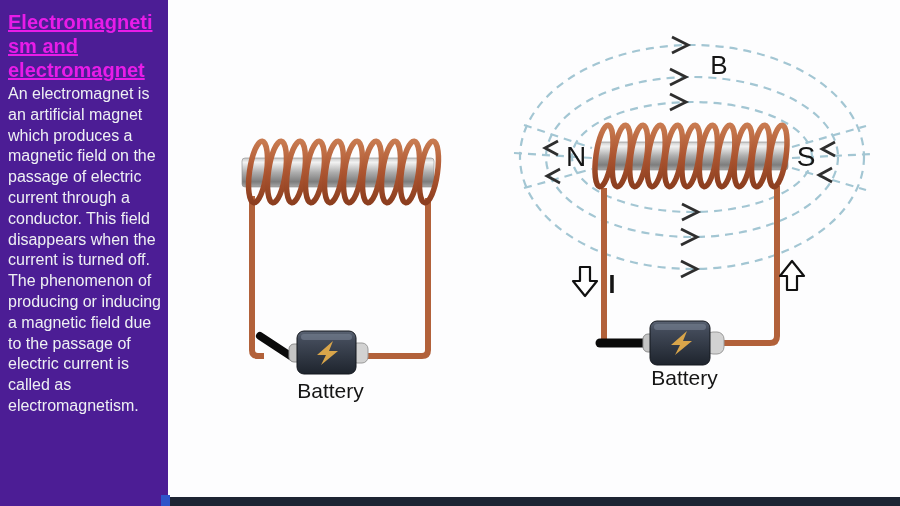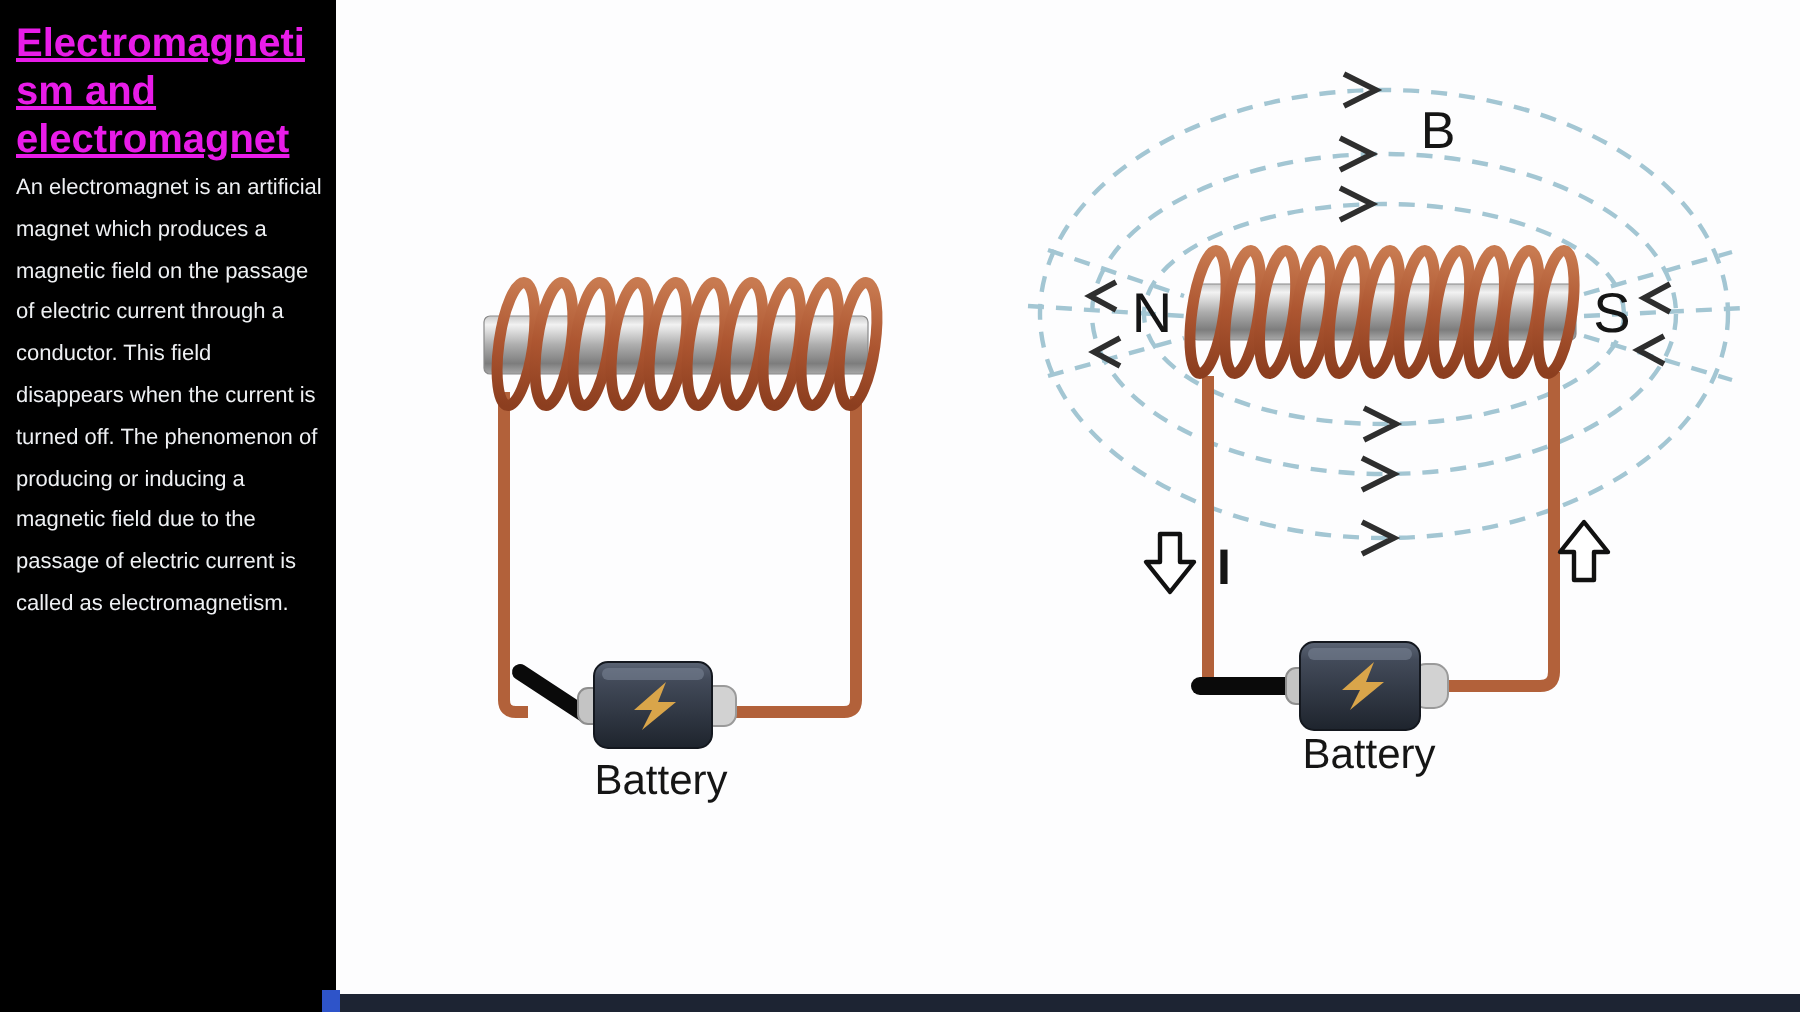--- a/index.html
+++ b/index.html
@@ -1,27 +1,27 @@
 <!DOCTYPE html>
 <html><head>
 <meta charset="utf-8">
 <style>
   * { margin:0; padding:0; box-sizing:border-box; }
   html,body { width:900px; height:506px; }
   body { font-family:"Liberation Sans", sans-serif; background:#11151f; }
   .stage { position:relative; width:900px; height:506px; background:#1d2433; overflow:hidden; }
 
   
-  .sidebar { position:absolute; left:0; top:0; width:168px; height:506px; background:#000000; padding:10px 6px 0 8px; z-index:3; }
+  .sidebar { position:absolute; left:0; top:0; width:168px; height:506px; background:#4c1d95; padding:10px 6px 0 8px; z-index:3; }
   .sidebar h1 {
     color:#e81ce8; font-size:20px; line-height:24px; font-weight:bold;
     text-decoration:underline; text-decoration-thickness:2px;
     overflow-wrap:anywhere; margin-bottom:2px;
   }
-  .sidebar p { color:#eef0f3; font-size:11px; line-height:20.8px; overflow-wrap:break-word; }
+  .sidebar p { color:#eef0f3; font-size:16px; line-height:20.8px; overflow-wrap:break-word; }
 
   
   .panel { position:absolute; left:168px; top:0; width:732px; height:497px; background:#fdfdfe; z-index:1; }
 
   svg.diagrams { position:absolute; left:0; top:0; width:900px; height:506px; z-index:2; }
 
   .lbl { position:absolute; z-index:4; color:#151515; text-align:center; }
   .lbl-battery { font-size:21px; width:85px; }
   .lbl-pole { font-size:28px; width:32px; }
   .lbl-b { font-size:26px; width:30px; }

